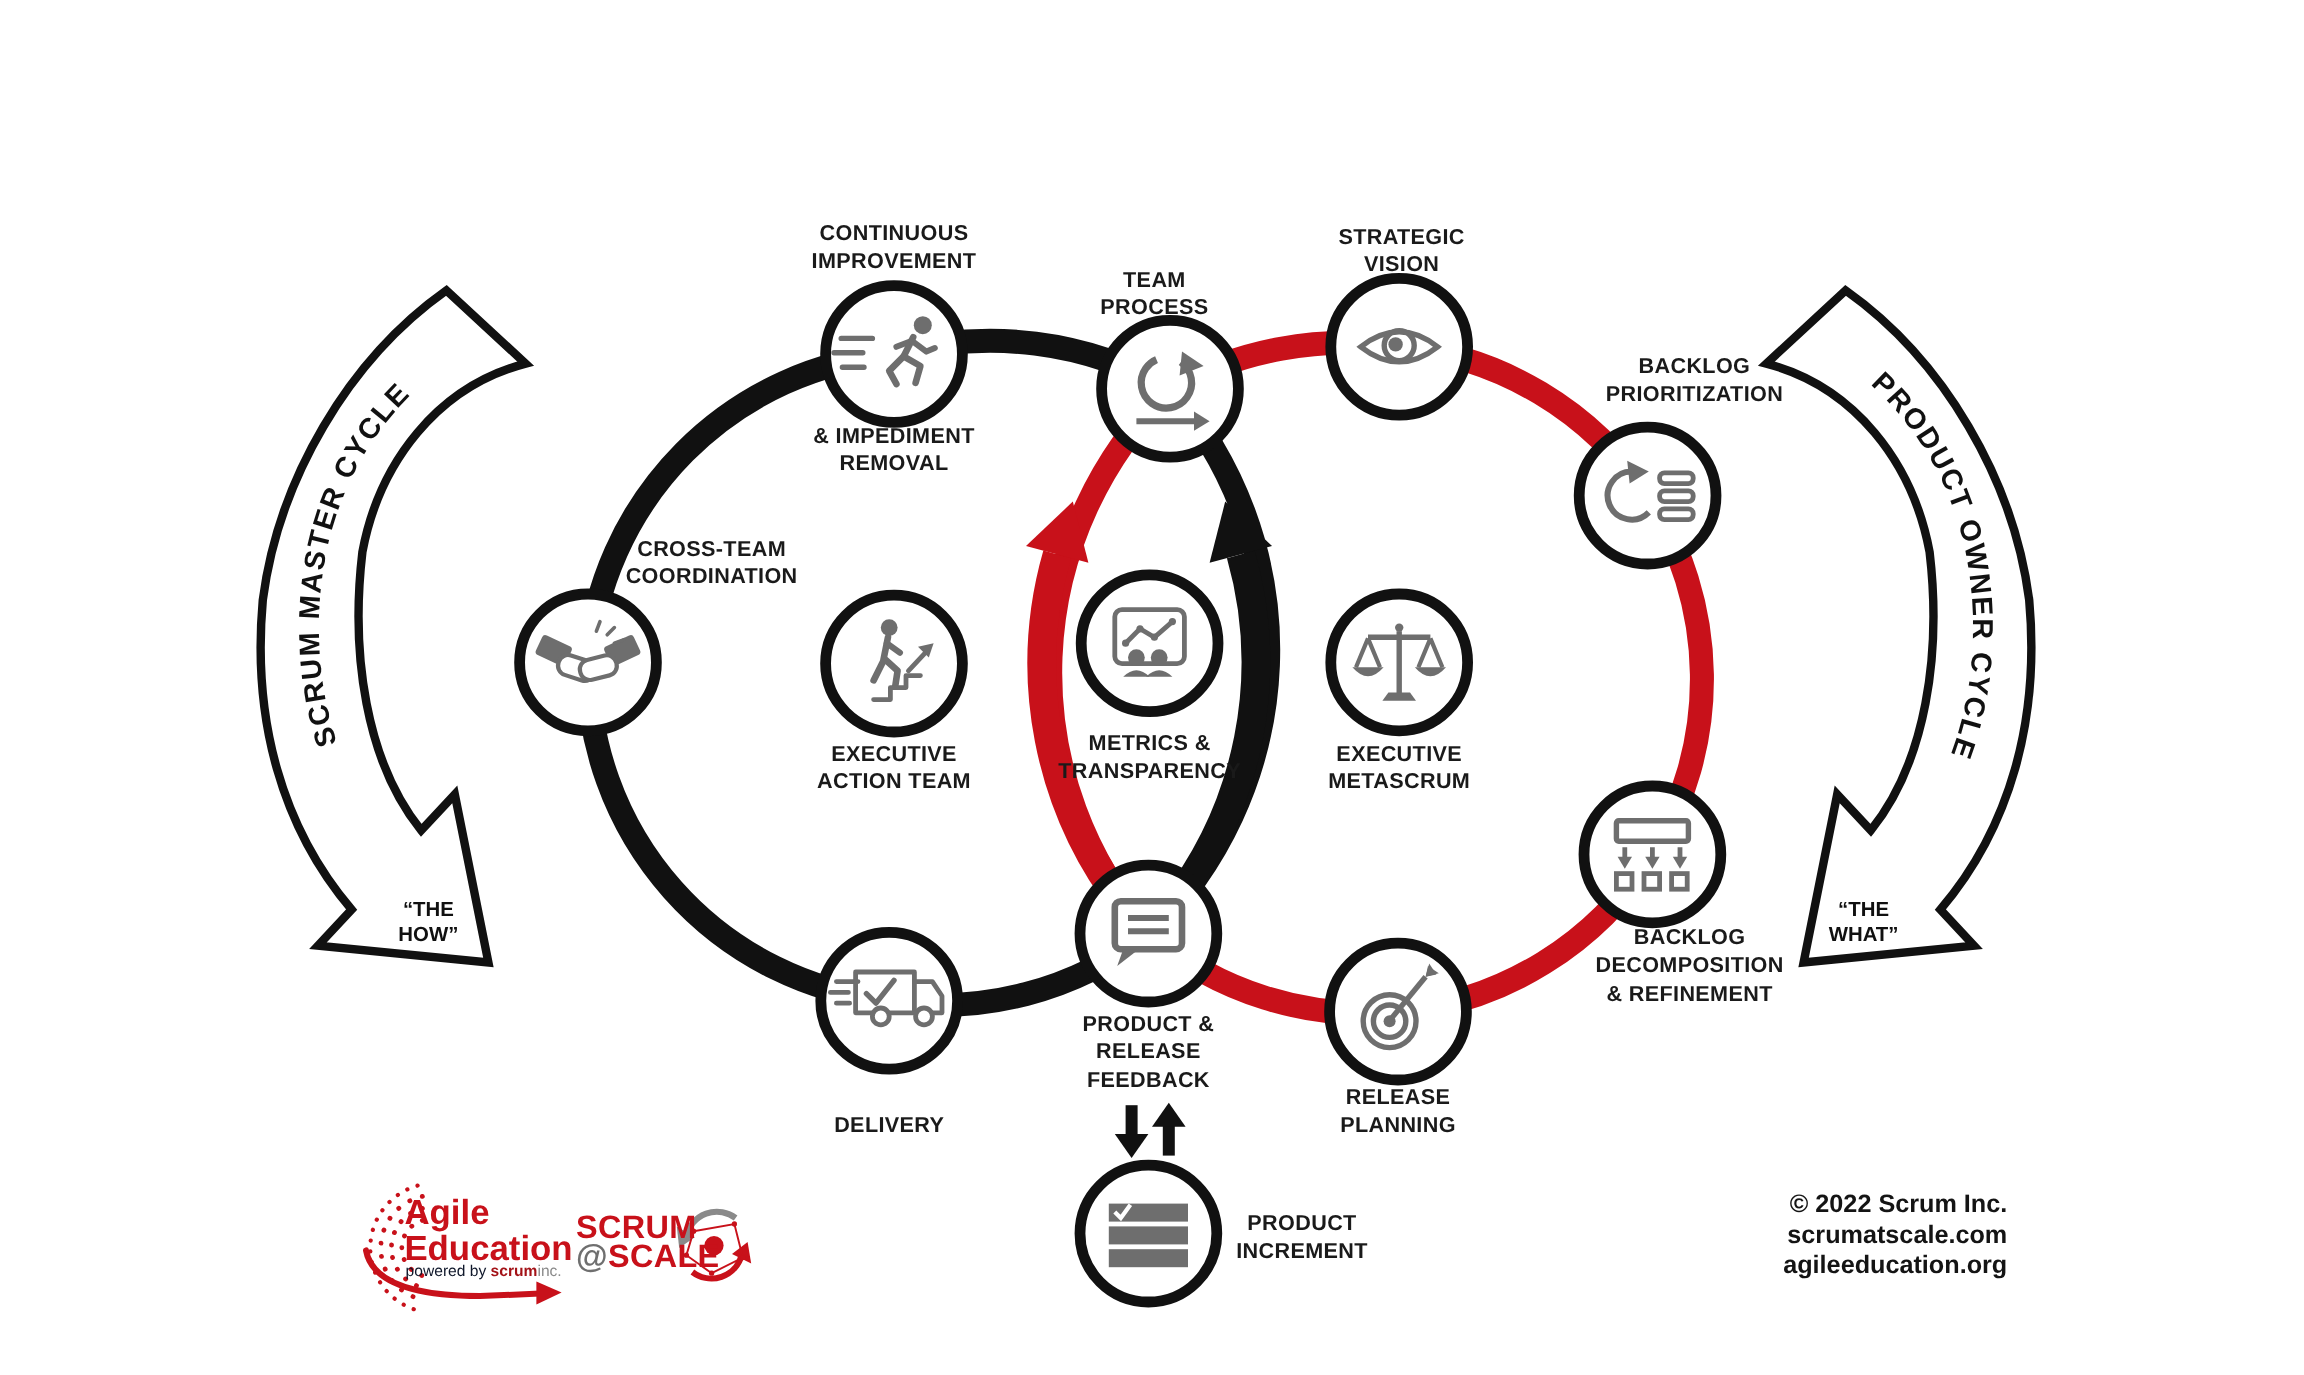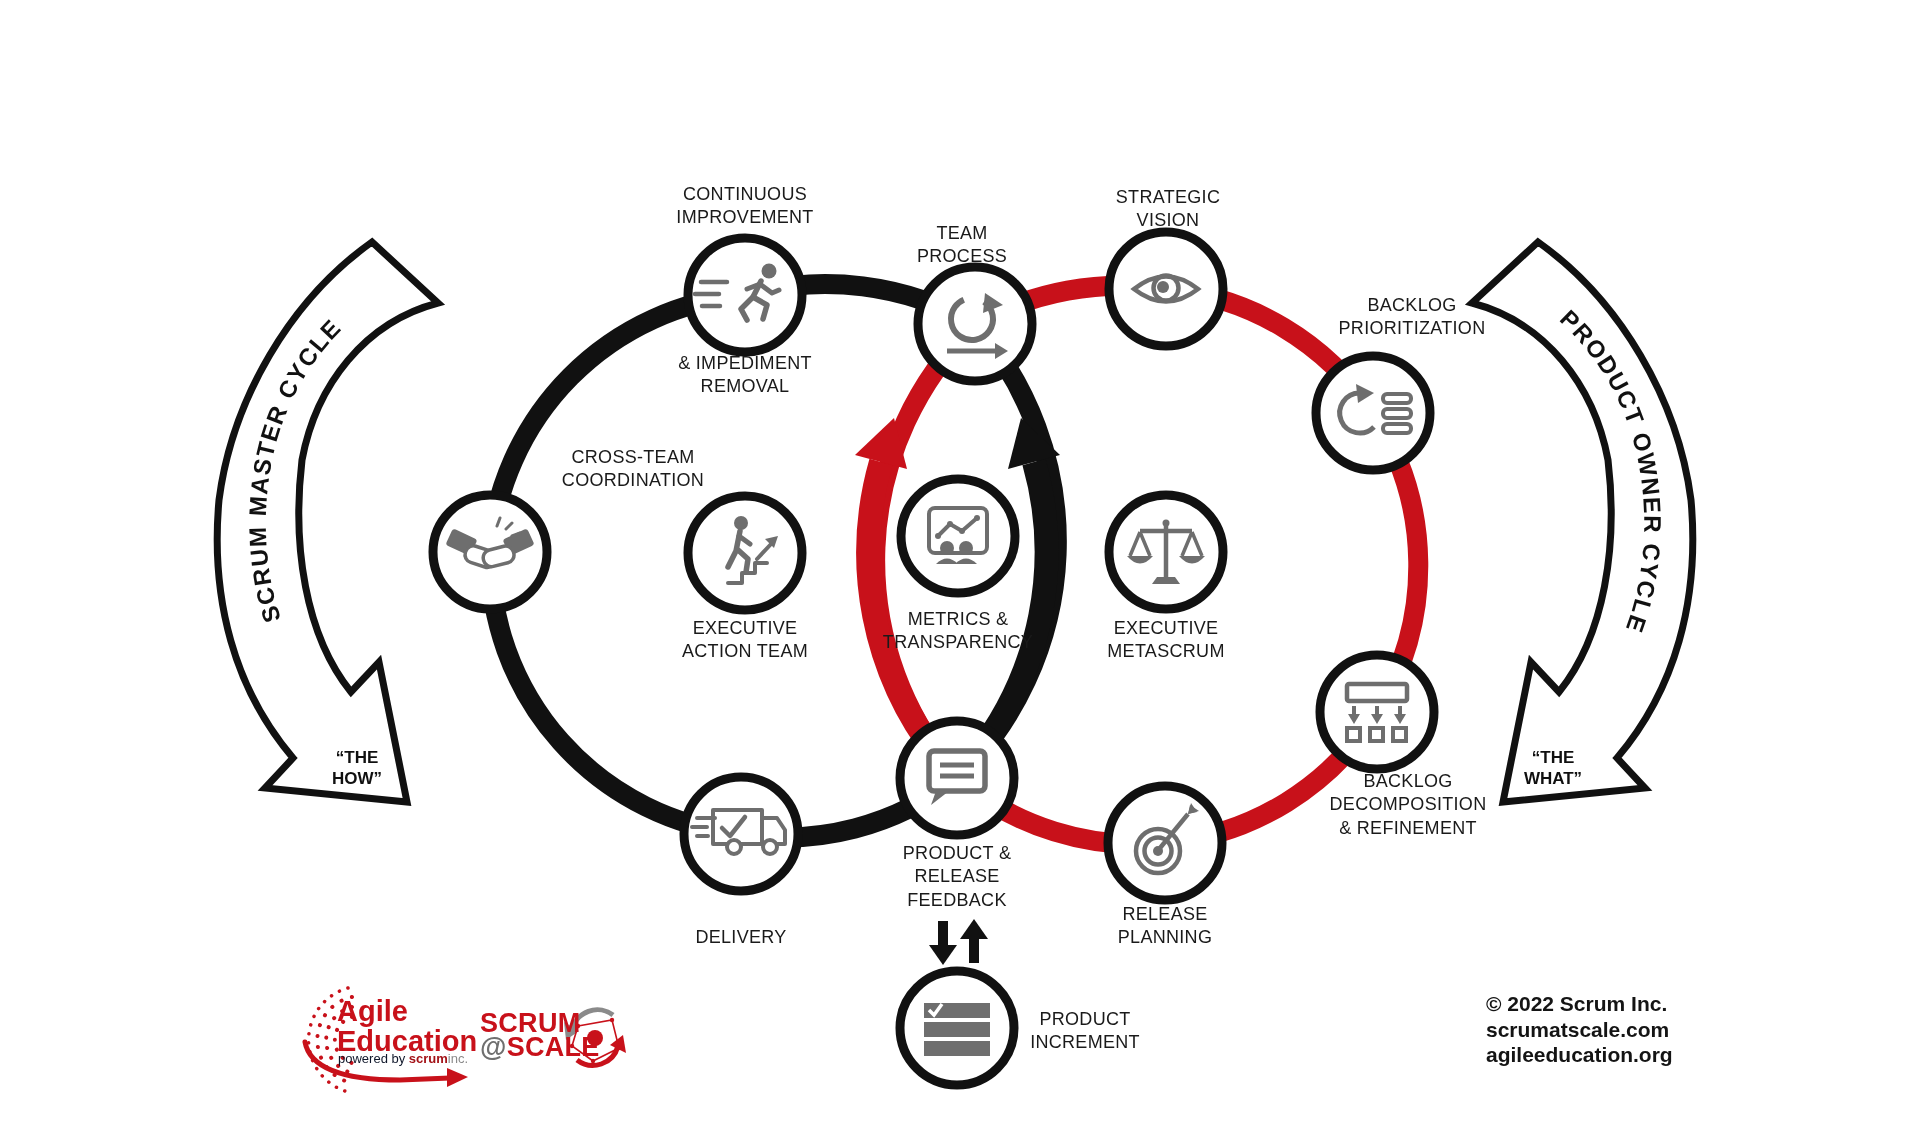--- a/index.html
+++ b/index.html
@@ -1,26 +1,26 @@
 <!DOCTYPE html>
 <html><head>
 <meta charset="utf-8">
 <style>
   html,body{margin:0;padding:0;background:#ffffff;}
   .stage{position:relative;width:1920px;height:1146px;background:#fff;overflow:hidden;
          font-family:"Liberation Sans",sans-serif;}
   svg.layer{position:absolute;left:0;top:0;}
   .title{position:absolute;left:952px;top:48px;transform:translateX(-50%);
          font-size:54px;font-weight:700;letter-spacing:.5px;color:#C8111A;white-space:nowrap;}
-  .nlabel{position:absolute;transform:translateX(-50%);text-align:center;font-weight:400;
+  .nlabel{position:absolute;transform:translateX(-50%);text-align:center;font-weight:700;
           font-size:18px;line-height:1.3;letter-spacing:.3px;white-space:pre-line;color:#1a1a1a;}
   .tagline{position:absolute;transform:translateX(-50%);text-align:center;font-weight:700;
            font-size:17px;line-height:1.25;white-space:pre-line;color:#101010;}
   .credits{position:absolute;left:1486px;top:991px;font-size:21px;font-weight:700;
-           line-height:1.22;white-space:pre-line;color:#141414;}
+           line-height:1.22;white-space:pre-line;color:#141414;text-align:right;}
   .ae-name{position:absolute;left:337px;top:997px;font-size:29px;font-weight:800;
            line-height:1.02;white-space:pre-line;color:#C8111A;}
   .ae-powered{position:absolute;left:338px;top:1051px;font-size:13px;font-weight:400;}
   .ae-powered .pw{color:#0f172a;}
   .ae-powered .brand{color:#A31217;font-weight:700;}
   .ae-powered .sfx{color:#8a8a8a;}
   .sas-text{position:absolute;left:480px;top:1011px;font-size:27px;font-weight:800;
             line-height:24px;color:#C8111A;letter-spacing:.3px;}
   .sas-text .at{color:#6f6f6f;}
 </style>
@@ -227,21 +227,21 @@
   <div class="nlabel" style="left:745px;top:183px;">CONTINUOUS
 IMPROVEMENT</div>
   <div class="nlabel" style="left:745px;top:352px;">&amp; IMPEDIMENT
 REMOVAL</div>
   <div class="nlabel" style="left:962px;top:222px;">TEAM
 PROCESS</div>
   <div class="nlabel" style="left:1168px;top:186px;">STRATEGIC
 VISION</div>
   <div class="nlabel" style="left:1412px;top:294px;">BACKLOG
 PRIORITIZATION</div>
-  <div class="nlabel" style="left:593px;top:446px;margin-left:40px;">CROSS-TEAM
+  <div class="nlabel" style="left:593px;top:446px;">CROSS-TEAM
 COORDINATION</div>
   <div class="nlabel" style="left:745px;top:617px;">EXECUTIVE
 ACTION TEAM</div>
   <div class="nlabel" style="left:958px;top:608px;">METRICS &amp;
 TRANSPARENCY</div>
   <div class="nlabel" style="left:1166px;top:617px;">EXECUTIVE
 METASCRUM</div>
   <div class="nlabel" style="left:1408px;top:770px;">BACKLOG
 DECOMPOSITION
 &amp; REFINEMENT</div>

